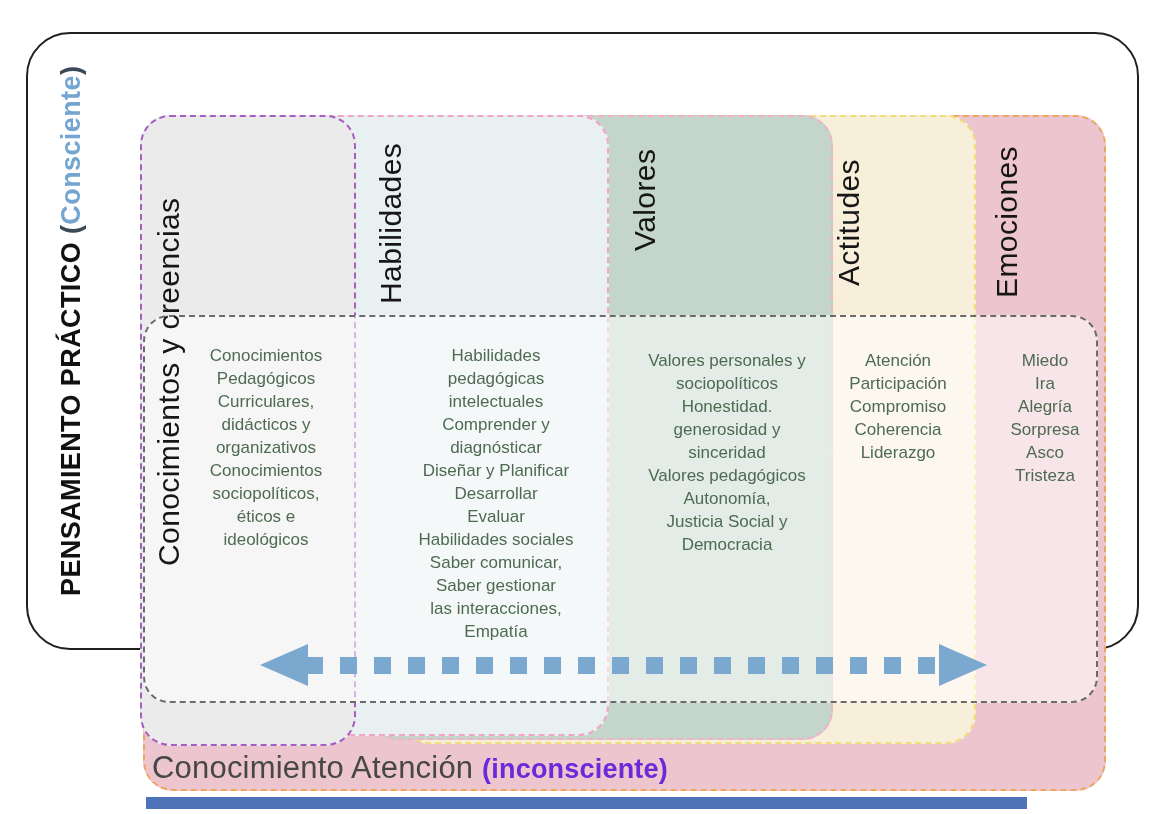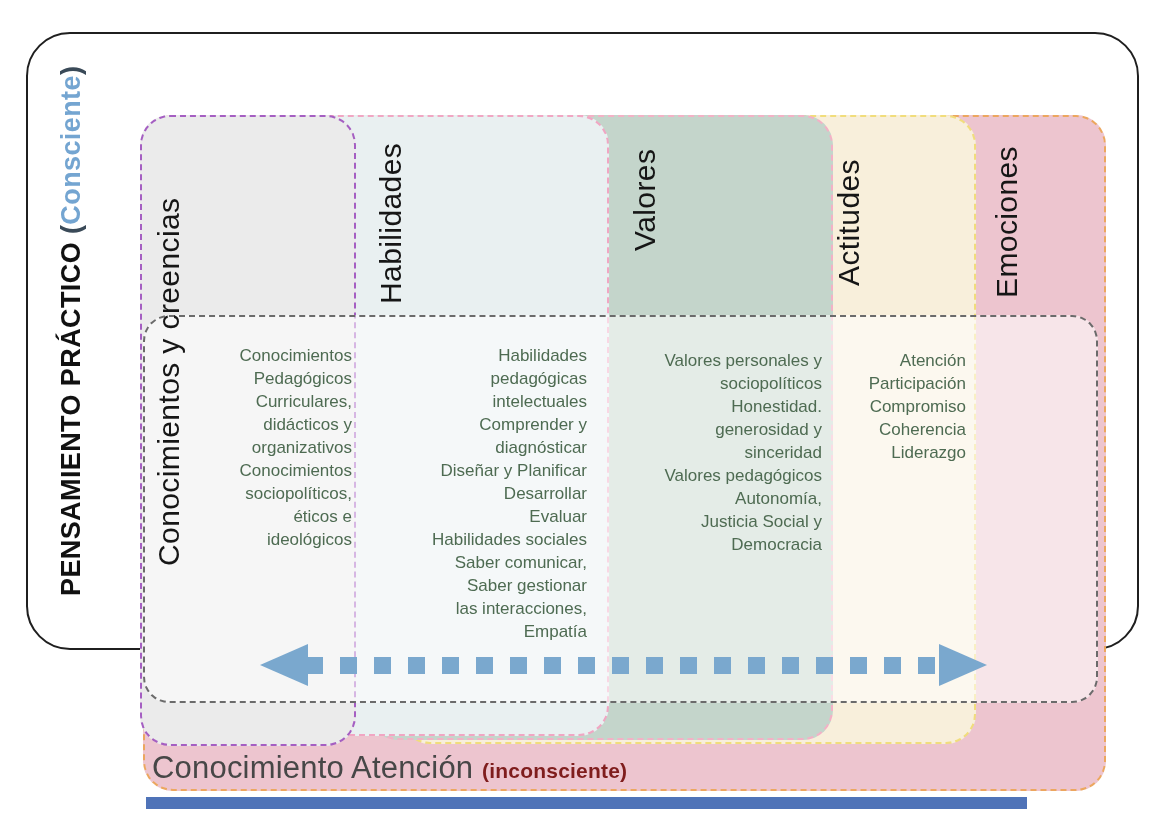--- a/index.html
+++ b/index.html
@@ -40,21 +40,21 @@
     transform:rotate(-90deg);transform-origin:0 0;white-space:nowrap;
     font-size:30px;color:#161616;letter-spacing:.4px;line-height:34px;
   }
   .lab1{left:152px;top:566px;}
   .lab2{left:374px;top:304px;}
   .lab3{left:628px;top:251px;}
   .lab4{left:832px;top:286px;}
   .lab5{left:990px;top:298px;}
   
   .items{
-    font-size:17px;line-height:23px;color:#4e6b52;white-space:pre-line;text-align:right;
+    font-size:17px;line-height:23px;color:#4e6b52;white-space:pre-line;text-align:center;
   }
   .b1{left:180px;top:344px;width:172px;}
   .b2{left:405px;top:344px;width:182px;}
   .b3{left:632px;top:349px;width:190px;}
   .b4{left:830px;top:349px;width:136px;}
   .b5{left:995px;top:349px;width:100px;}
   
   .arrow-line{
     left:306px;top:657px;width:634px;height:17px;
     background:repeating-linear-gradient(90deg,#7aa8ce 0 17px,transparent 17px 34px);
@@ -66,21 +66,21 @@
   }
   .arrow-head.right{
     left:939px;border-top:21px solid transparent;border-bottom:21px solid transparent;
     border-left:48px solid #7aa8ce;
   }
   
   .footer-text{
     left:152px;top:750px;white-space:nowrap;
     font-size:31px;color:#474747;letter-spacing:.2px;
   }
-  .footer-text .accent{font-size:21px;font-weight:bold;color:#7f1d1d;}
+  .footer-text .accent{font-size:27px;font-weight:bold;color:#6d28d9;}
   
   .bluebar{left:146px;top:797px;width:881px;height:12px;background:#4f73b8;}
 </style>
 </head>
 <body>
 
 <div class="canvas">
 
   <div class="abs frame"></div>
 
@@ -132,20 +132,26 @@
 sinceridad
 Valores pedagógicos
 Autonomía,
 Justicia Social y
 Democracia</div>
   <div class="abs items b4">Atención
 Participación
 Compromiso
 Coherencia
 Liderazgo</div>
+  <div class="abs items b5">Miedo
+Ira
+Alegría
+Sorpresa
+Asco
+Tristeza</div>
 
   <div class="abs arrow-line"></div>
   <div class="abs arrow-head left"></div>
   <div class="abs arrow-head right"></div>
 
   <div class="abs footer-text">
     <span>Conocimiento Atención </span><span class="accent">(inconsciente)</span>
   </div>
 
   <div class="abs bluebar"></div>

